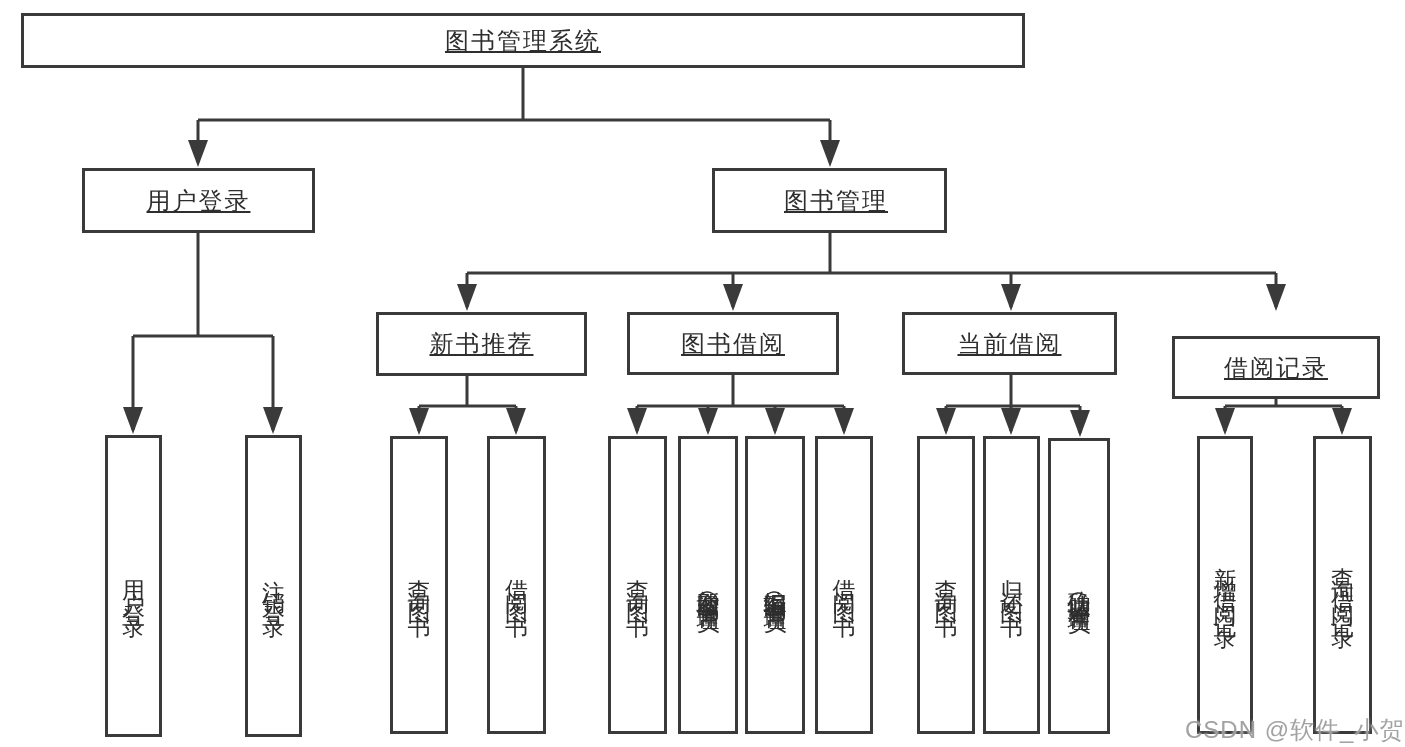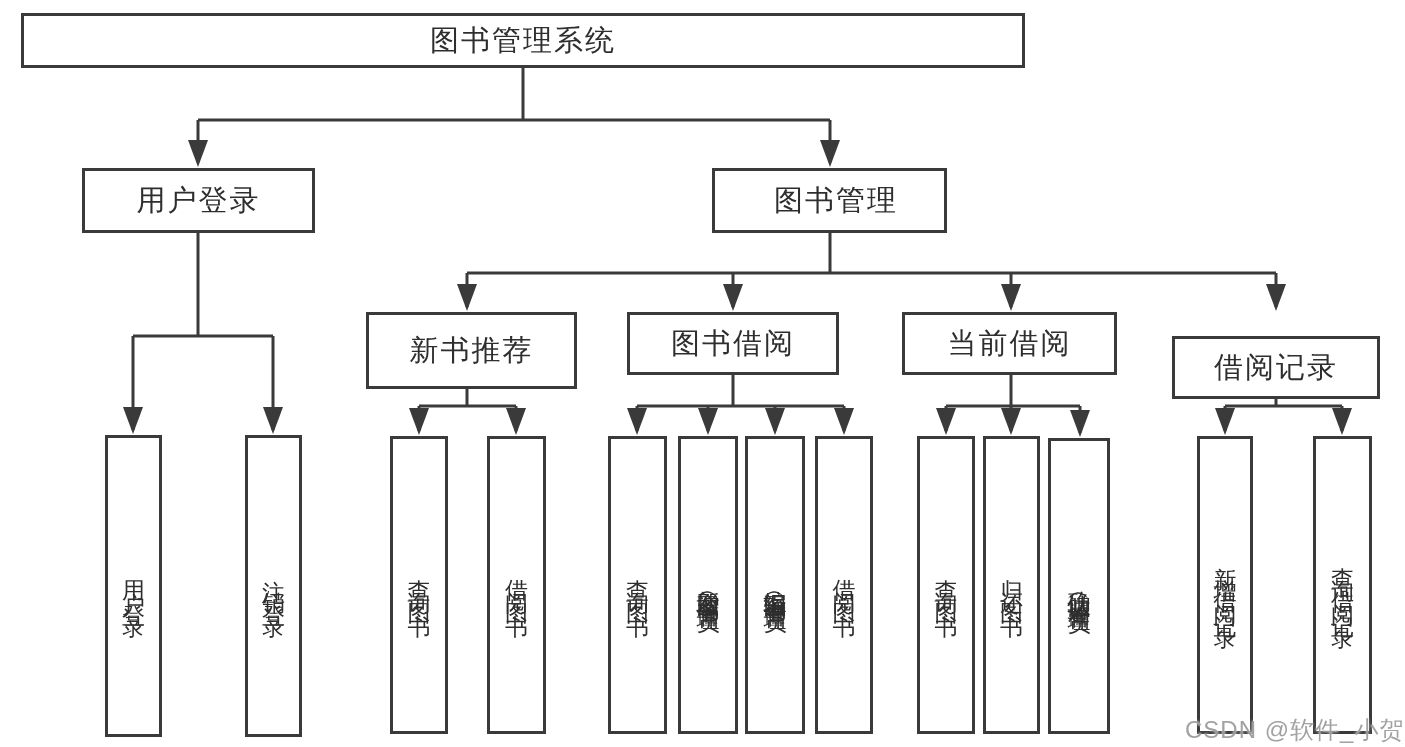--- a/index.html
+++ b/index.html
@@ -16,24 +16,25 @@
   .box {
     position: absolute;
     box-sizing: border-box;
     border: 3px solid #3a3a3a;
     background: #ffffff;
     display: flex;
     align-items: center;
     justify-content: center;
   }
   .hlabel {
-    font-size: 29px;
+    font-size: 24px;
     letter-spacing: 2px;
     color: #2e2e2e;
     white-space: nowrap;
+    text-decoration: underline;
   }
   .vbox .vlabel {
     writing-mode: vertical-rl;
     text-orientation: mixed;
     font-size: 23px;
     letter-spacing: 12px;
     color: #2e2e2e;
     line-height: 1;
   }
   .vbox.tight .vlabel { letter-spacing: 3px; }
@@ -91,21 +92,21 @@
     <span class="hlabel">图书管理系统</span>
   </div>
 
   <div class="box" style="left:82px; top:168px; width:233px; height:65px;">
     <span class="hlabel">用户登录</span>
   </div>
   <div class="box" style="left:712px; top:168px; width:235px; height:65px;padding-left:13px;">
     <span class="hlabel">图书管理</span>
   </div>
 
-  <div class="box" style="left:366px; top:312px; width:211px; height:77px;">
+  <div class="box" style="left:376px; top:312px; width:211px; height:64px;">
     <span class="hlabel">新书推荐</span>
   </div>
   <div class="box" style="left:627px; top:312px; width:212px; height:63px;">
     <span class="hlabel">图书借阅</span>
   </div>
   <div class="box" style="left:902px; top:312px; width:215px; height:63px;">
     <span class="hlabel">当前借阅</span>
   </div>
   <div class="box" style="left:1172px; top:312px; width:208px; height:63px;margin-top:24px;">
     <span class="hlabel">借阅记录</span>

